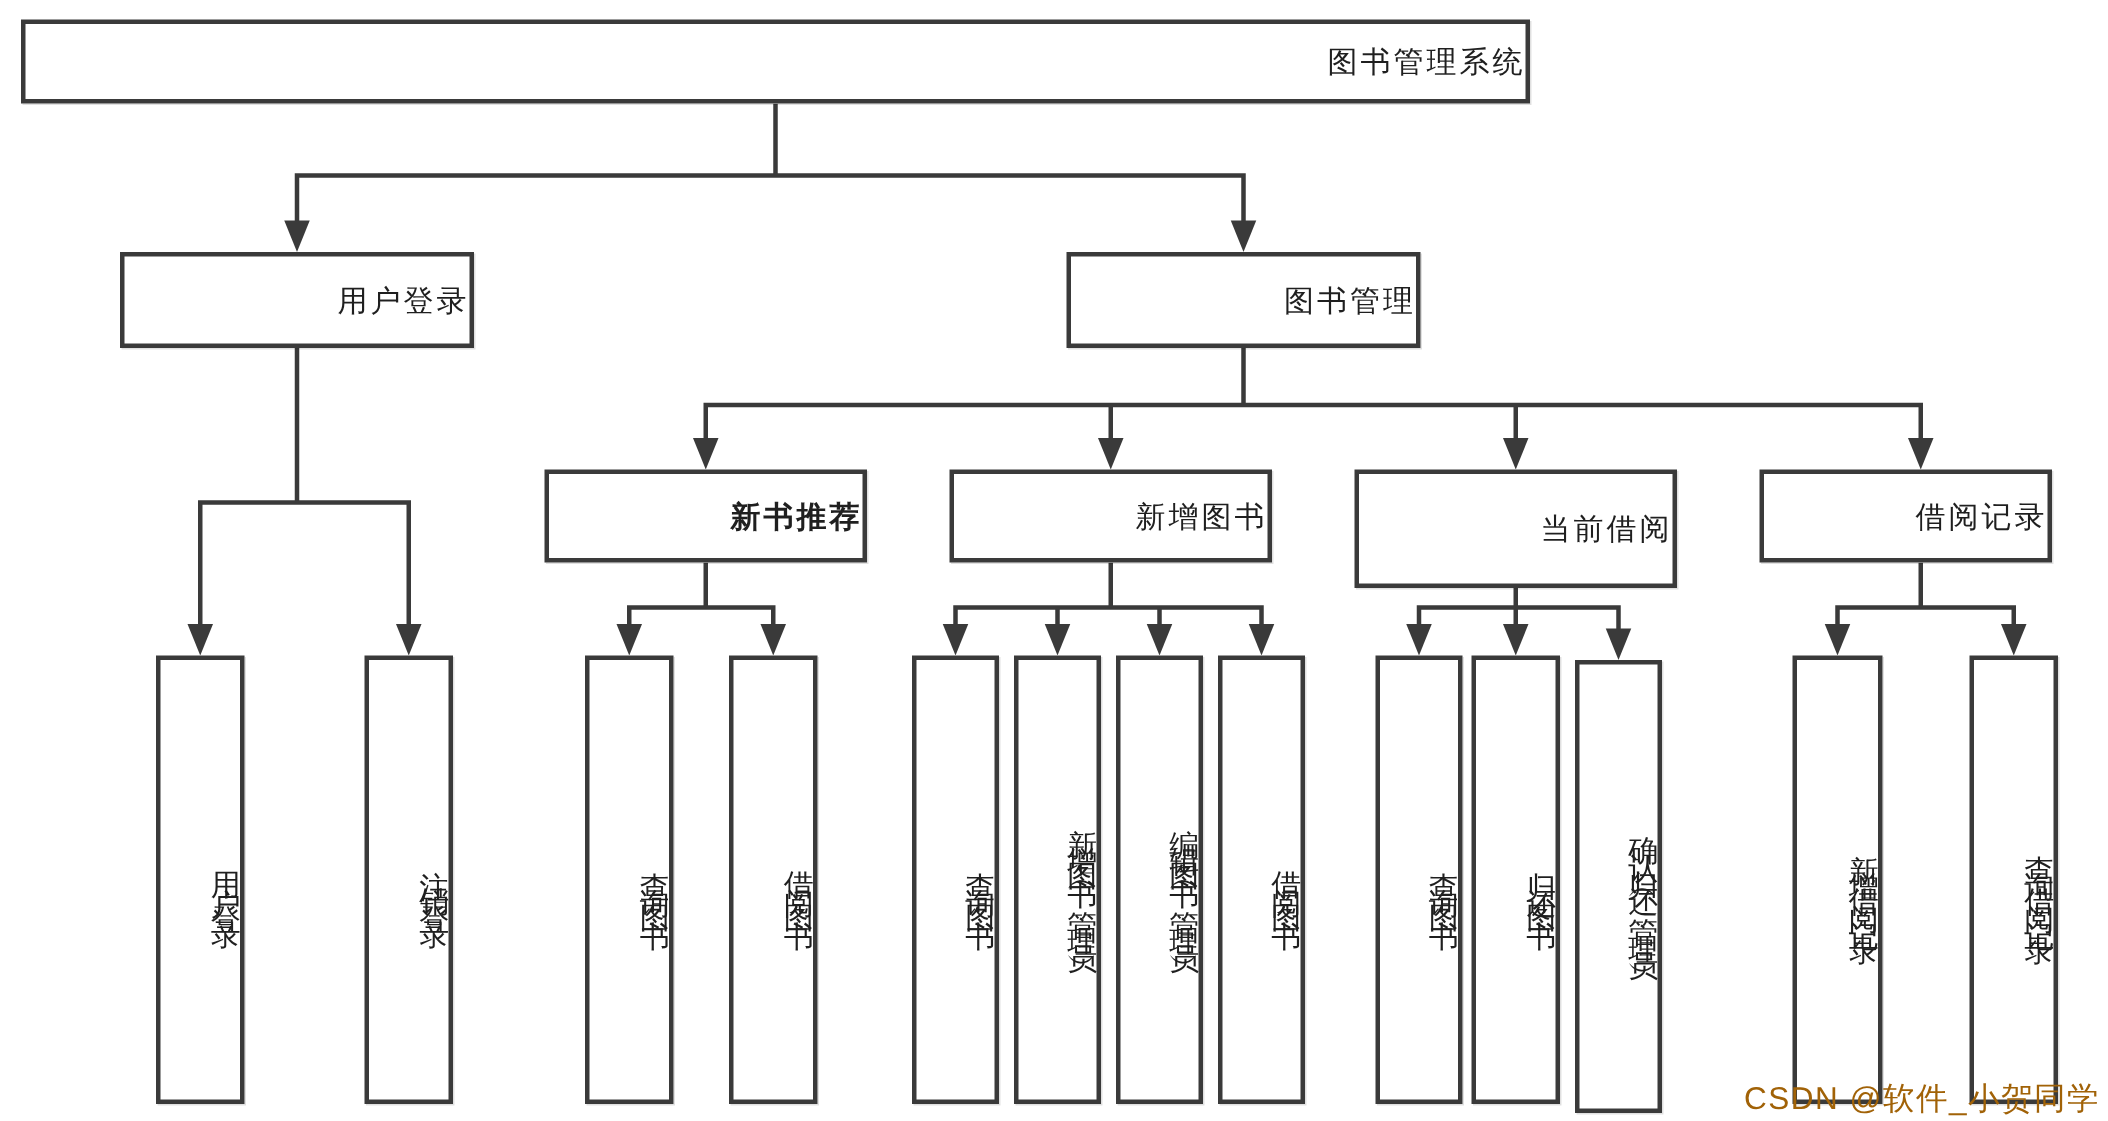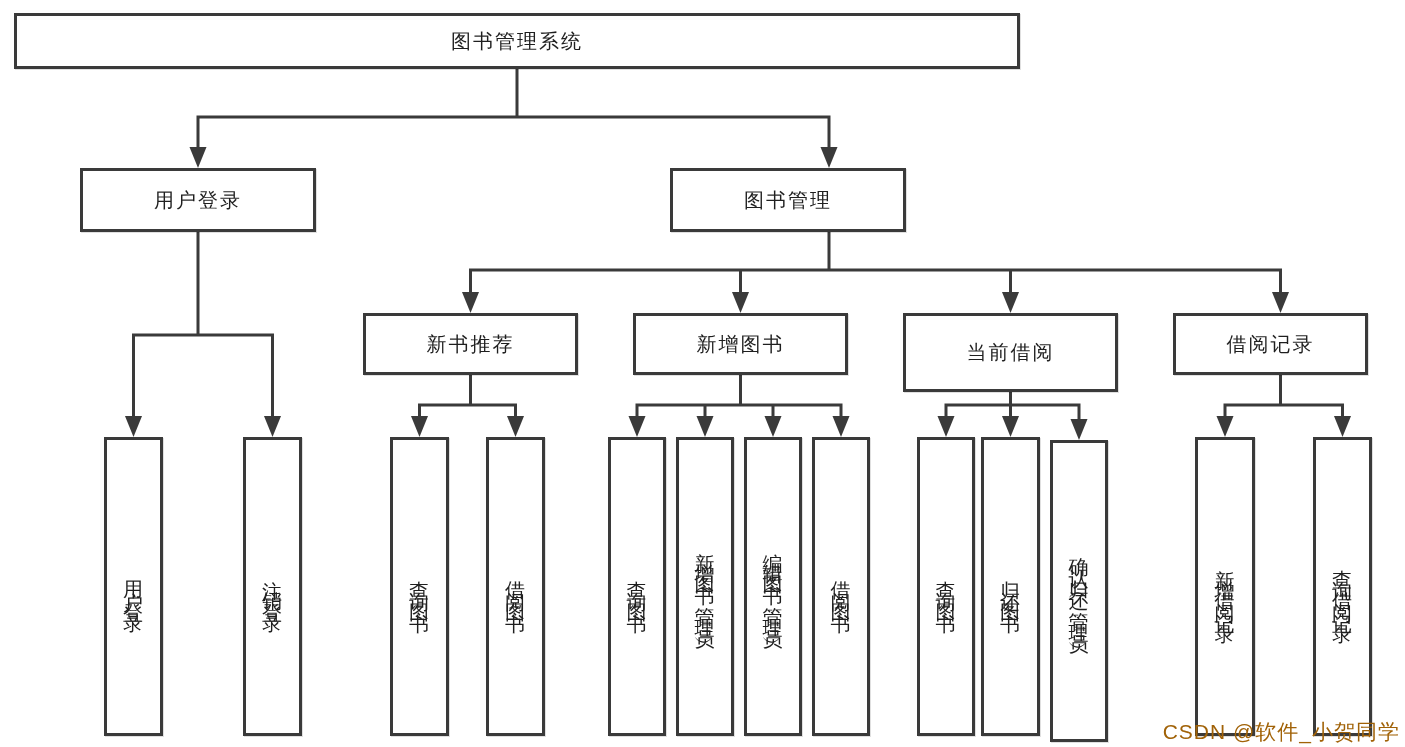--- a/index.html
+++ b/index.html
@@ -24,39 +24,39 @@
     stroke-linejoin: miter;
   }
   .wires polygon { fill: #3a3a3a; stroke: none; }
   .box {
     position: absolute;
     box-sizing: border-box;
     border: 3px solid #3a3a3a;
     background: #ffffff;
     display: flex;
     align-items: center;
-    justify-content: center;
+    justify-content: flex-end;
     color: #1f1f1f;
     z-index: 2;
     box-shadow: 1px 1px 0 rgba(0,0,0,0.12);
   }
   .hbox { font-size: 20px; letter-spacing: 2px; }
   .vbox span {
     writing-mode: vertical-lr;
     text-orientation: mixed;
     font-size: 20px;
     letter-spacing: 11px;
     line-height: 1;
     white-space: nowrap;
   }
   
   #n-root            { left: 14px;   top: 13px;  width: 1006px; height: 56px; }
   #n-user-login      { left: 80px;   top: 168px; width: 236px;  height: 64px; }
-  #n-book-mgmt       { left: 670px;  top: 168px; width: 236px;  height: 64px; }
-  #n-new-book-rec    { left: 363px;  top: 313px; width: 215px;  height: 62px; }
+  #n-book-mgmt       { left: 711px;  top: 168px; width: 236px;  height: 64px; }
+  #n-new-book-rec    { left: 363px;  top: 313px; width: 215px;  height: 62px; font-weight: bold; }
   #n-book-borrow     { left: 633px;  top: 313px; width: 215px;  height: 62px; }
   #n-current-borrow  { left: 903px;  top: 313px; width: 215px;  height: 79px; }
   #n-borrow-record   { left: 1173px; top: 313px; width: 195px;  height: 62px; }
   .leaf              { top: 437px;   height: 299px; }
   #n-leaf-user-login        { left: 104px;  width: 59px; }
   #n-leaf-logout            { left: 243px;  width: 59px; }
   #n-leaf-query-book-rec    { left: 390px;  width: 59px; }
   #n-leaf-borrow-book-rec   { left: 486px;  width: 59px; }
   #n-leaf-query-book-borrow { left: 608px;  width: 58px; }
   #n-leaf-add-book          { left: 676px;  width: 58px; }

